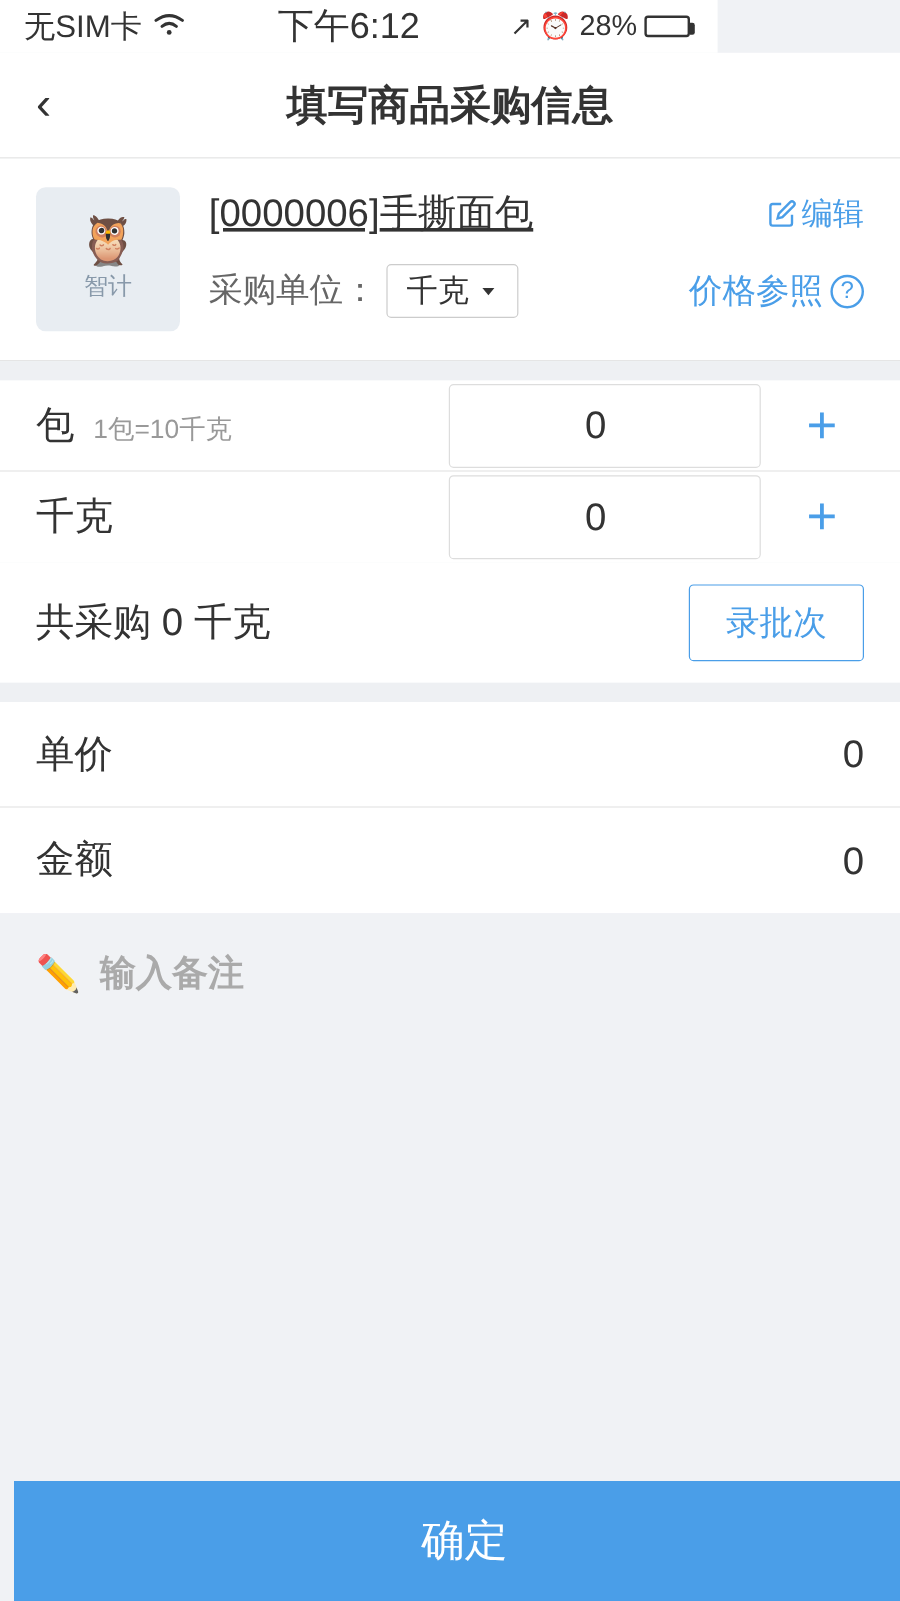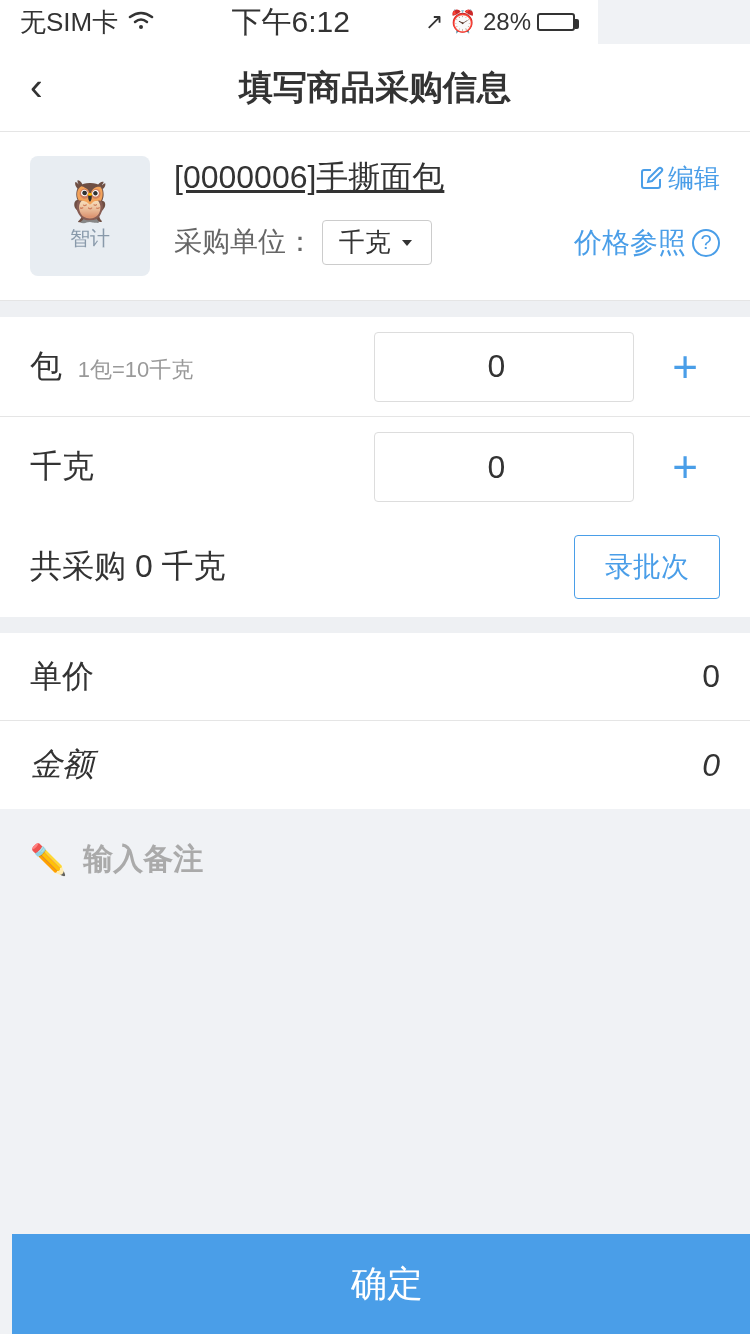--- a/index.html
+++ b/index.html
@@ -161,21 +161,21 @@
 
     
     .input-section {
       background: #fff;
     }
     .input-row {
       display: flex;
       align-items: center;
       justify-content: space-between;
       padding: 0 30px;
-      height: 100px;
+      height: 76px;
       border-bottom: 1px solid #e5e5e5;
     }
     .input-row:last-child {
       border-bottom: none;
     }
     .input-label {
       font-size: 32px;
       color: #333;
     }
     .input-label-sub {
@@ -243,21 +243,20 @@
     .price-row {
       display: flex;
       align-items: center;
       justify-content: space-between;
       padding: 0 30px;
       height: 88px;
       border-bottom: 1px solid #e5e5e5;
     }
     .price-row:last-child {
       border-bottom: none;
-      font-style: italic;
     }
     .price-label {
       font-size: 32px;
       color: #333;
     }
     .price-value {
       font-size: 32px;
       color: #333;
     }
 

